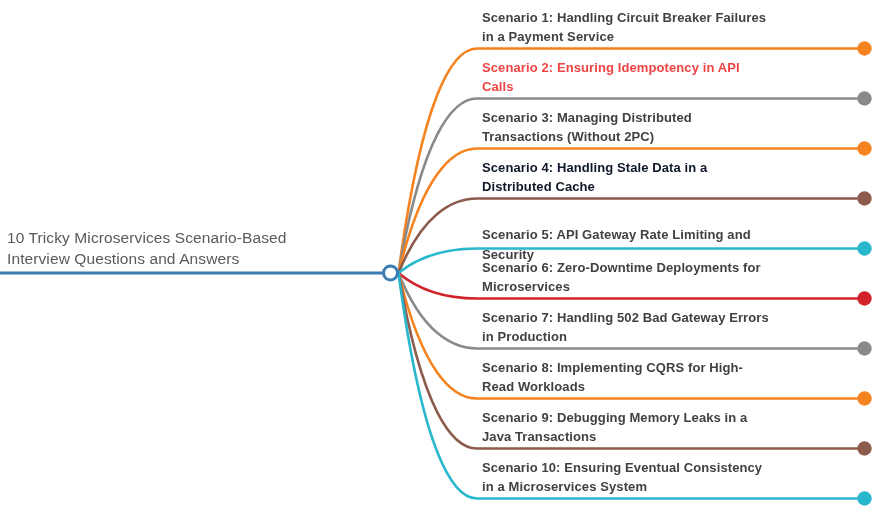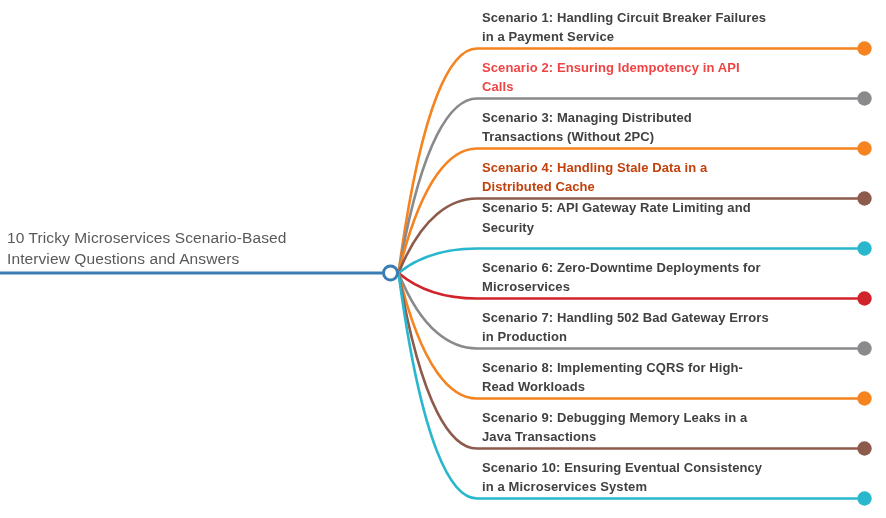--- a/index.html
+++ b/index.html
@@ -91,25 +91,25 @@
     <span>in a Payment Service</span>
   </div>
   <div class="branch-label" style="top: 57.5px; color: #ef4444;">
     <span>Scenario 2: Ensuring Idempotency in API</span>
     <span>Calls</span>
   </div>
   <div class="branch-label" style="top: 107.5px; color: rgb(65, 64, 66);">
     <span>Scenario 3: Managing Distributed</span>
     <span>Transactions (Without 2PC)</span>
   </div>
-  <div class="branch-label" style="top: 157.5px; color: #c2410c;">
+  <div class="branch-label" style="top: 157.5px; color: #0f172a;">
     <span>Scenario 4: Handling Stale Data in a</span>
     <span>Distributed Cache</span>
   </div>
-  <div class="branch-label" style="top: 198px; color: rgb(65, 64, 66);">
+  <div class="branch-label" style="top: 225px; color: rgb(65, 64, 66);">
     <span>Scenario 5: API Gateway Rate Limiting and</span>
     <span>Security</span>
   </div>
   <div class="branch-label" style="top: 257.5px; color: rgb(65, 64, 66);">
     <span>Scenario 6: Zero-Downtime Deployments for</span>
     <span>Microservices</span>
   </div>
   <div class="branch-label" style="top: 307.5px; color: rgb(65, 64, 66);">
     <span>Scenario 7: Handling 502 Bad Gateway Errors</span>
     <span>in Production</span>

